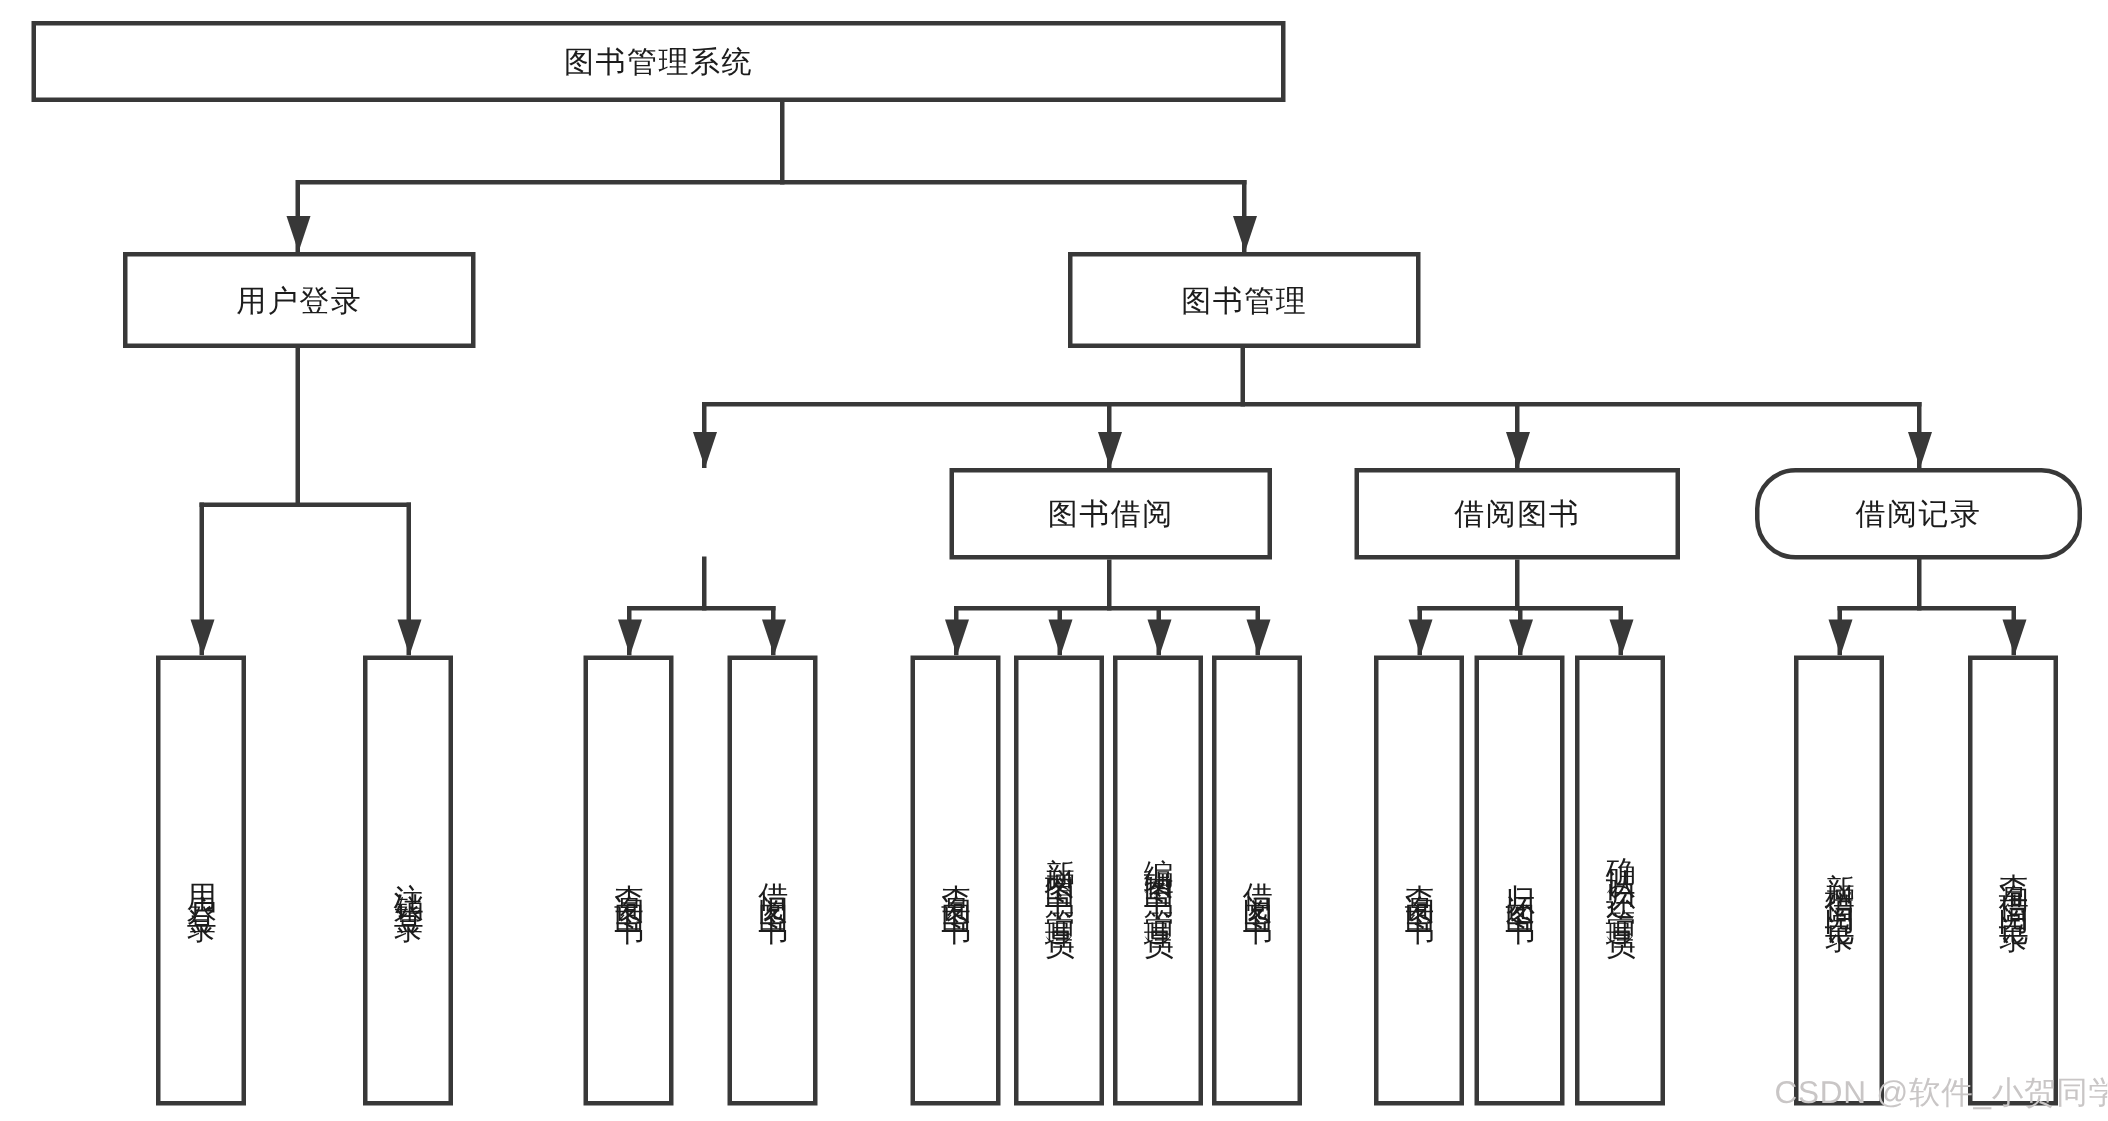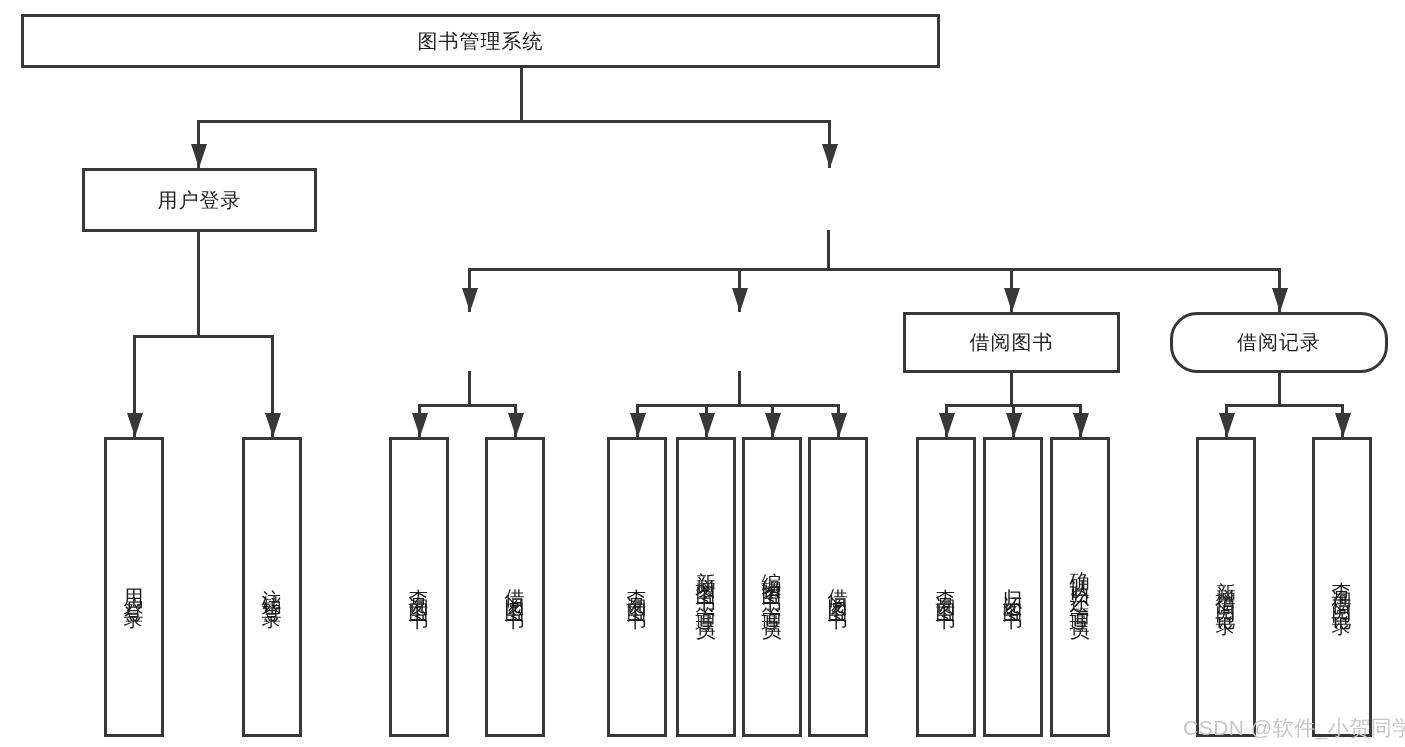--- a/index.html
+++ b/index.html
@@ -76,28 +76,34 @@
     z-index: 3;
     white-space: nowrap;
     letter-spacing: 0.5px;
   }
 </style>
 </head>
 <body>
 
 <div id="canvas">
 
-  <div class="node" style="left:21px; top:14px; width:919px; height:54px;text-align:right;">
+  <div class="node" style="left:21px; top:14px; width:836px; height:54px;text-align:right;">
     <span>图书管理系统</span>
   </div>
 
   <div class="node" style="left:82px; top:168px; width:235px; height:64px;">
     <span>用户登录</span>
   </div>
-
+  <div class="node" style="left:712px; top:168px; width:235px; height:64px;">
+    <span>图书管理</span>
+  </div>
+
+  <div class="node" style="left:633px; top:312px; width:215px; height:61px;">
+    <span>图书借阅</span>
+  </div>
   <div class="node" style="left:903px; top:312px; width:217px; height:61px;">
     <span>借阅图书</span>
   </div>
   <div class="node" style="left:1170px; top:312px; width:218px; height:61px;border-radius:27px;">
     <span>借阅记录</span>
   </div>
 
   <div class="node leaf" style="left:104px;">
     <span class="vtext">用户登录</span>
   </div>

